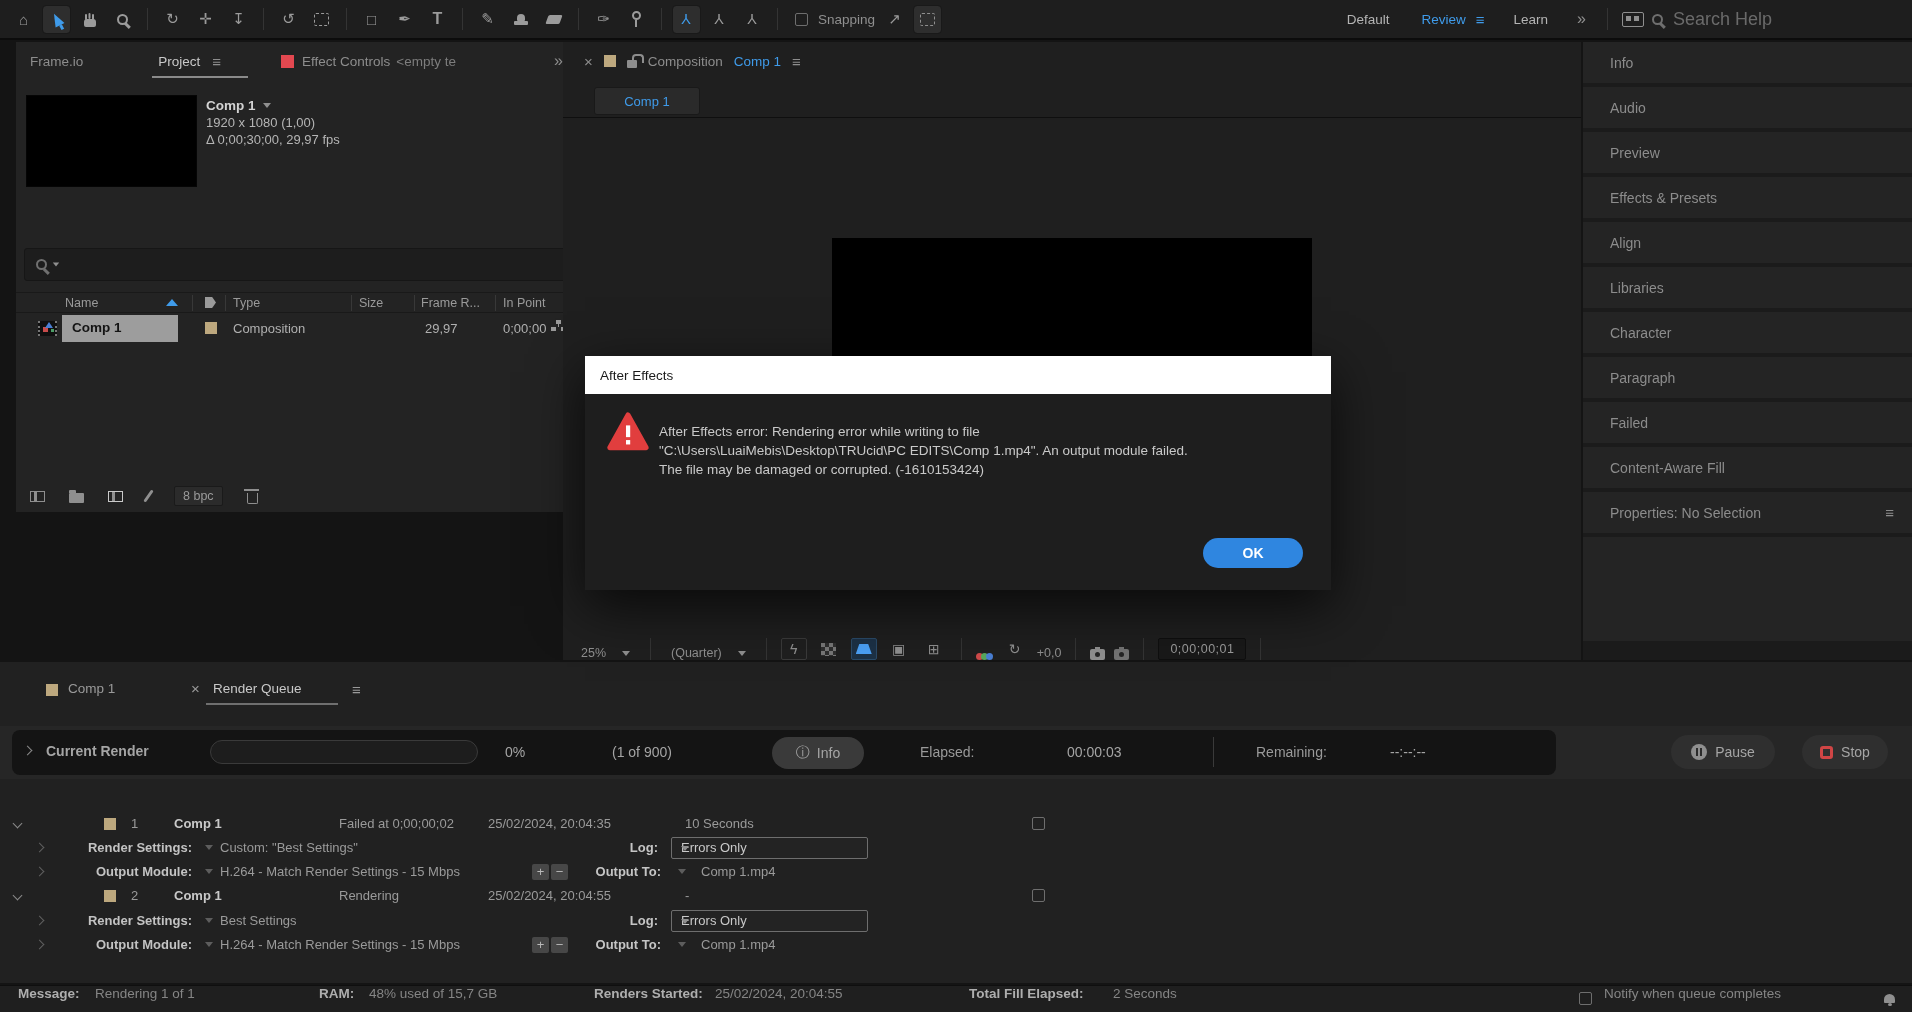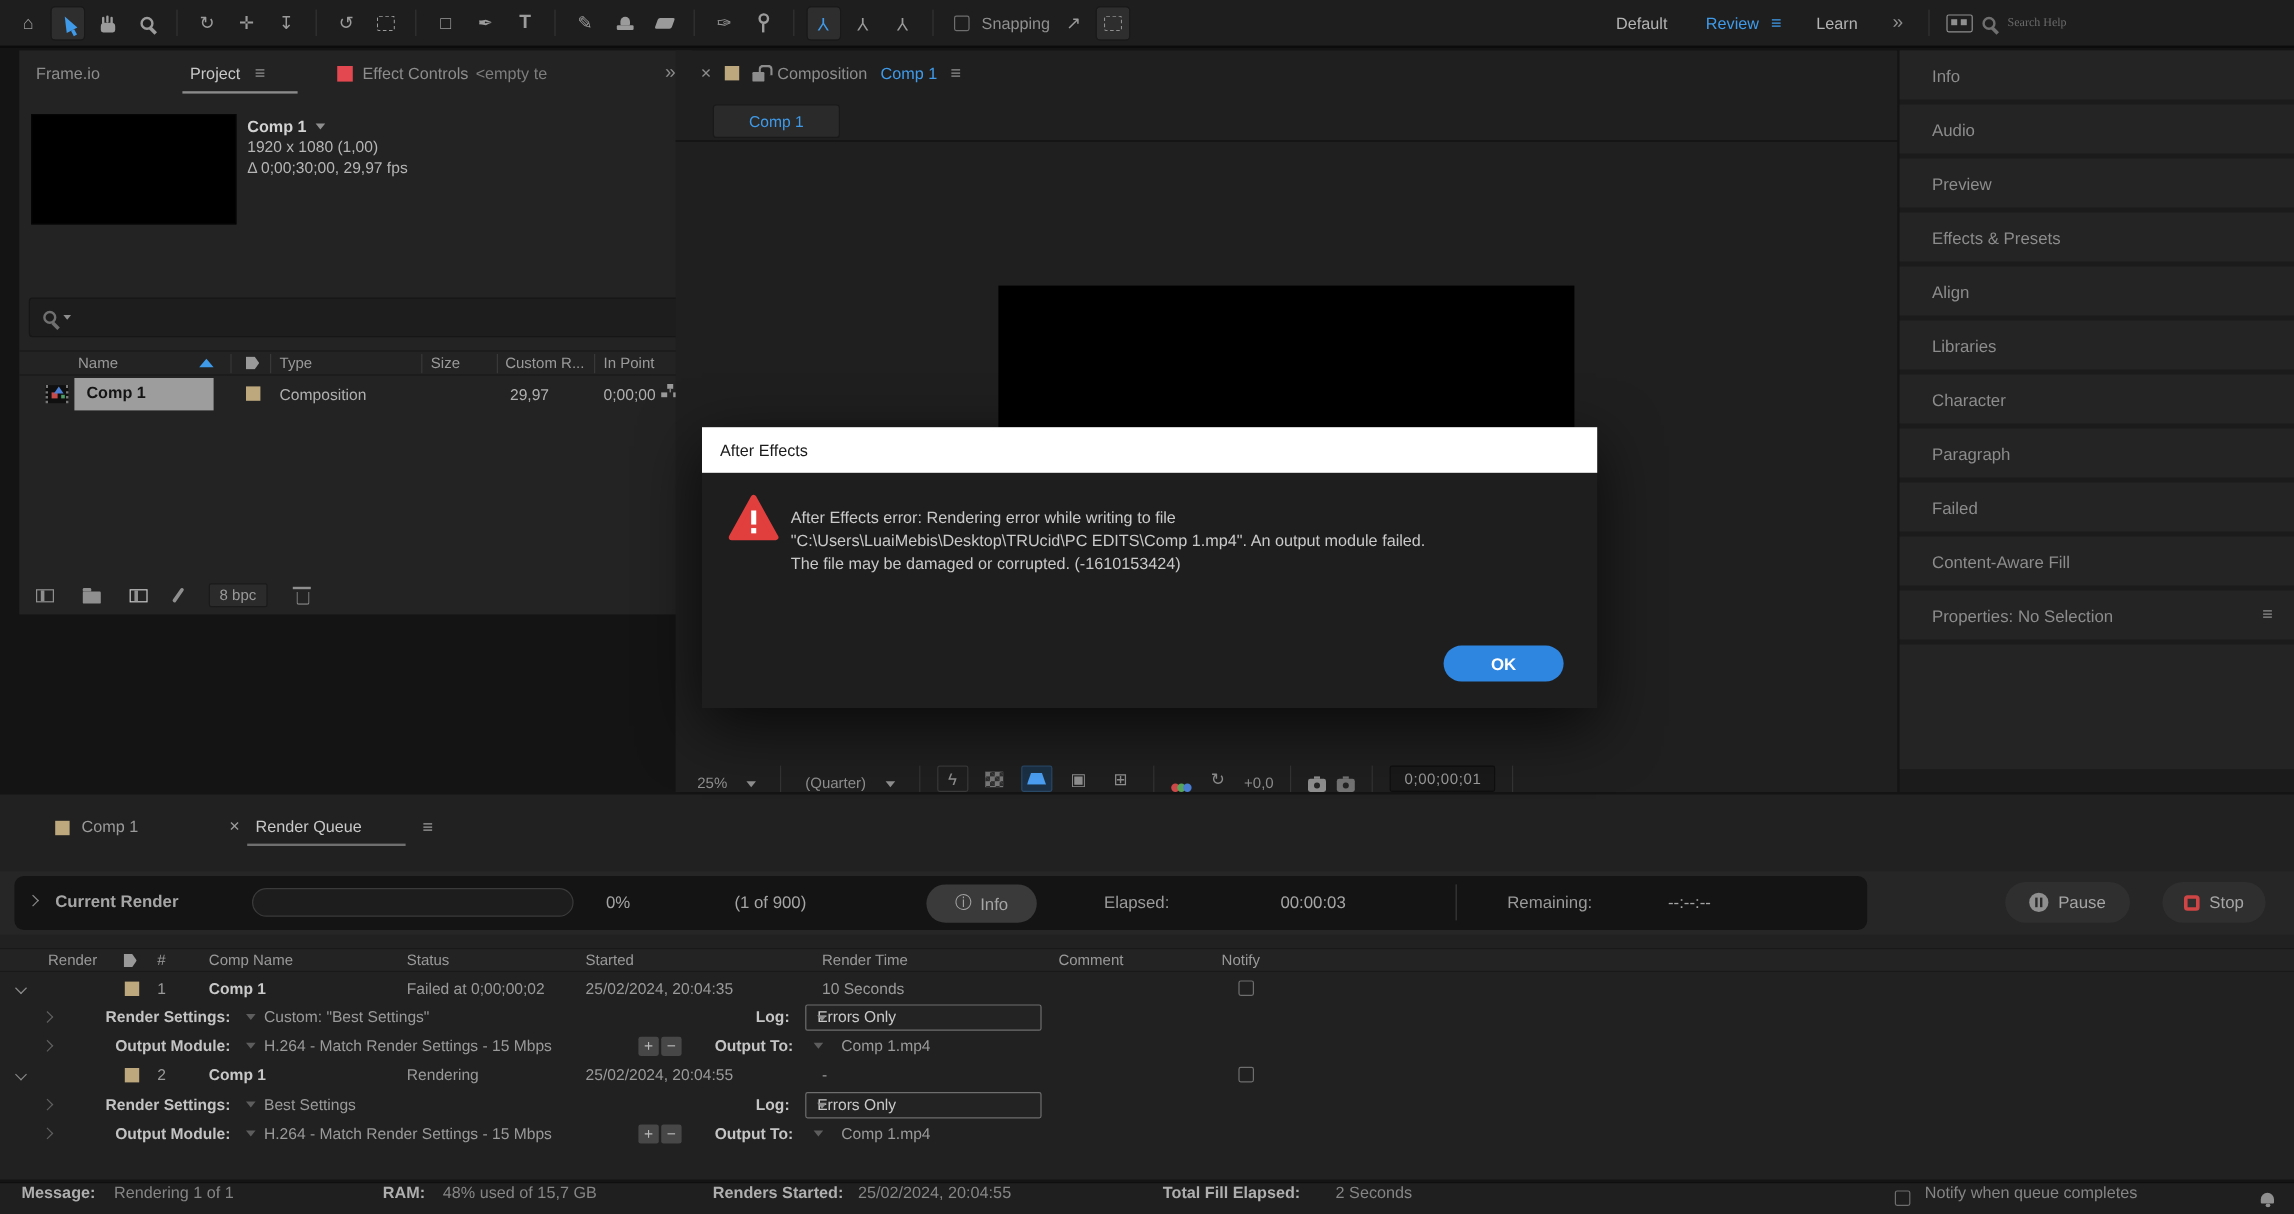--- a/index.html
+++ b/index.html
@@ -66,21 +66,21 @@
   .tool.active{background:#2e2e2e;outline:1px solid #191919;color:#3f9bea}
   .vsep{width:1px;height:22px;background:#343434;margin:0 5px;flex:none}
   .snaplbl{color:#8f8f8f;font-size:13.5px;margin-left:4px}
   .ws{color:#b4b4b4;font-size:13.5px;padding:0 13px;flex:none}
   .ws.active{color:#3f9bea;padding-right:4px}
   .wsmenu{color:#3f9bea;font-size:15px;padding-right:10px}
   .ovf{color:#8f8f8f;font-size:16px;padding:0 10px}
   .wsico{width:22px;height:15px;border:1.6px solid #8f8f8f;border-radius:2px;position:relative}
   .wsico::after{content:"";position:absolute;left:3px;top:3px;width:5px;height:5px;background:#8f8f8f;box-shadow:8px 0 0 #8f8f8f}
   .help{display:flex;align-items:center;gap:10px;color:#6f6f6f;width:250px}
-  .help input{background:transparent;border:none;outline:none;color:#8f8f8f;font-size:10px;font-family:Liberation Serif, serif;width:180px}
+  .help input{background:transparent;border:none;outline:none;color:#8f8f8f;font-size:18px;font-family:Liberation Sans, sans-serif;width:180px}
   .help input::placeholder{color:#6a6a6a}
 
   
   .lpanel{position:absolute;left:16px;top:42px;width:561px;height:470px;background:#232323}
   .ptabs{height:38px;display:flex;align-items:center;padding:0 14px;font-size:13.5px;color:#8d8d8d}
   .ptab-active{color:#c8c8c8;position:relative}
   .ptab-active::after{content:"";position:absolute;left:-6px;bottom:-9px;width:96px;height:2px;background:#8a8a8a}
   .pthumb{position:absolute;left:10px;top:53px;width:171px;height:92px;background:#000;border:1px solid #050505}
   .pinfo{position:absolute;left:190px;top:55px;line-height:17px;color:#b5b5b5}
   .pinfo .t{color:#d2d2d2;font-weight:bold;font-size:13.5px;display:flex;align-items:center;gap:7px}
@@ -269,21 +269,21 @@
     <div class="pheadrow">
       <span style="left:49px">Name</span>
       <span class="tri-up" style="left:150px;top:6px"></span>
       <div class="colsep" style="left:176px"></div>
       <span class="tagico" style="left:189px;top:4px"></span>
       <div class="colsep" style="left:209px"></div>
       <span style="left:217px">Type</span>
       <div class="colsep" style="left:335px"></div>
       <span style="left:343px">Size</span>
       <div class="colsep" style="left:398px"></div>
-      <span style="left:405px">Custom R...</span>
+      <span style="left:405px">Frame R...</span>
       <div class="colsep" style="left:479px"></div>
       <span style="left:487px">In Point</span>
     </div>
     <div class="prowband">
       <span class="compico" style="position:absolute;left:22px;top:6px"></span>
       <div class="prowsel"></div>
       <span style="position:absolute;left:56px;top:5px;color:#141414;font-weight:bold;font-size:13.5px">Comp 1</span>
       <span class="tansq" style="position:absolute;left:189px;top:7px"></span>
       <span style="position:absolute;left:217px;top:6px;color:#b0b0b0">Composition</span>
       <span style="position:absolute;left:409px;top:6px;color:#b0b0b0">29,97</span>
@@ -424,31 +424,20 @@
       <div class="qa q-play" style="left:1671px;top:9px;width:104px">
         <span class="pausecir"></span>
         <span>Pause</span>
       </div>
       <div class="qa q-play" style="left:1802px;top:9px;width:86px">
         <span class="stopsq"></span>
         <span>Stop</span>
       </div>
     </div>
 
-    <div class="qhead">
-      <span style="left:40px">Render</span>
-      <span class="tagico" style="left:103px;top:4px"></span>
-      <span style="left:131px">#</span>
-      <span style="left:174px">Comp Name</span>
-      <span style="left:339px">Status</span>
-      <span style="left:488px">Started</span>
-      <span style="left:685px">Render Time</span>
-      <span style="left:882px">Comment</span>
-      <span style="left:1018px">Notify</span>
-    </div>
 
     <div class="qrow" style="top:150px">
       <span class="chev d" style="left:14px;top:8px"></span>
       <span class="tansq" style="left:104px;top:6px"></span>
       <span style="left:131px">1</span>
       <span class="qname" style="left:174px">Comp 1</span>
       <span style="left:339px">Failed at 0;00;00;02</span>
       <span style="left:488px">25/02/2024, 20:04:35</span>
       <span style="left:685px">10 Seconds</span>
       <span class="cb" style="left:1032px;top:5px"></span>

